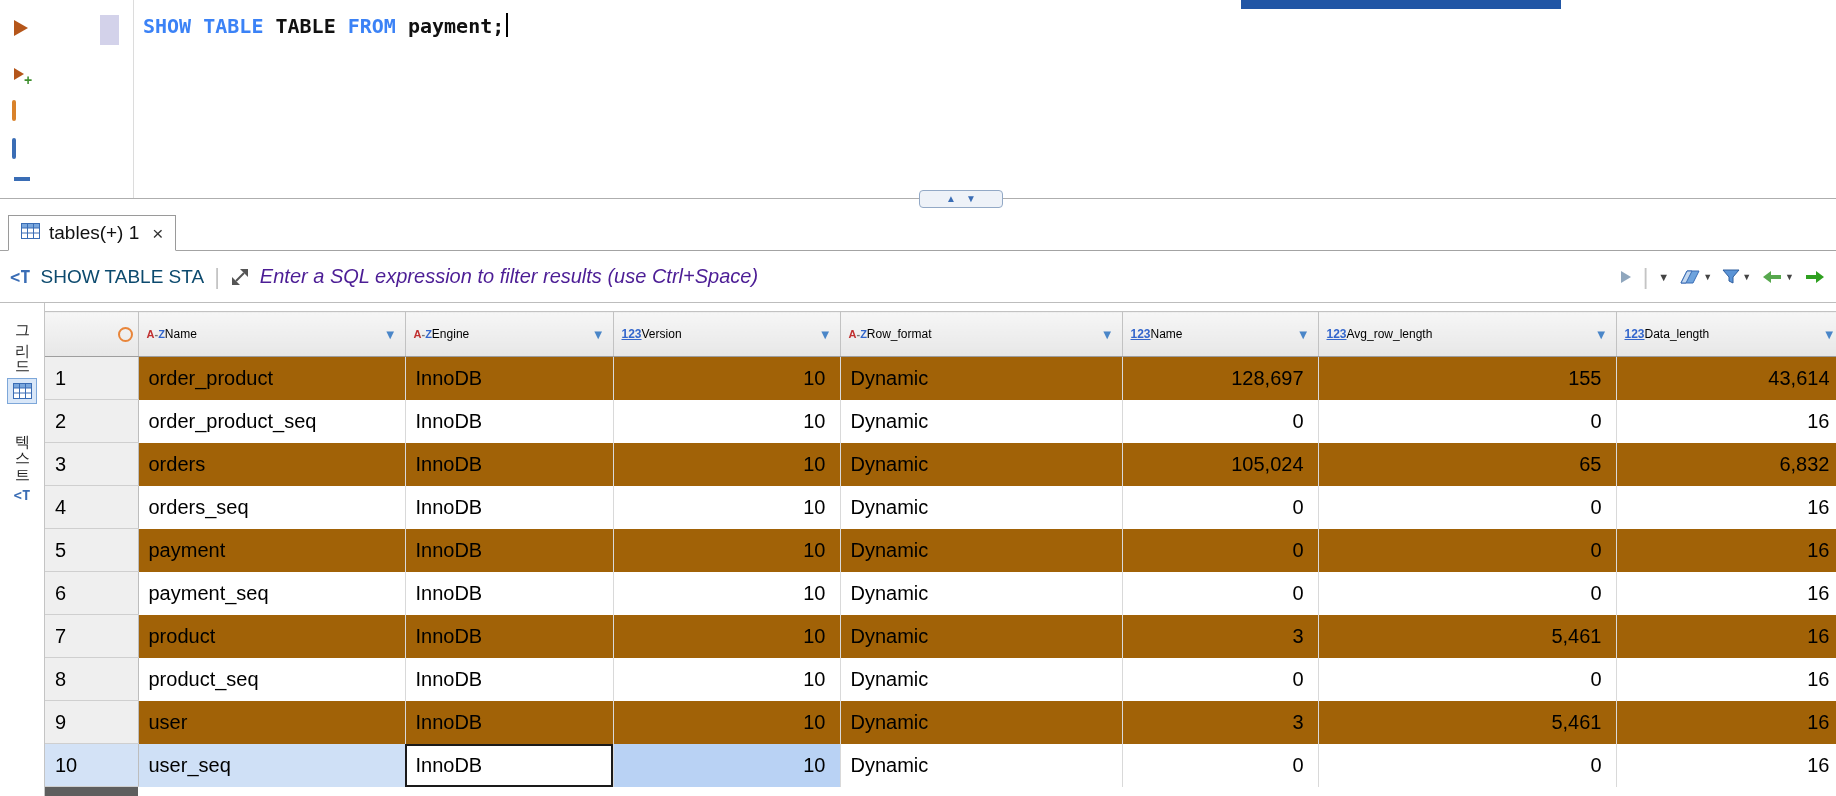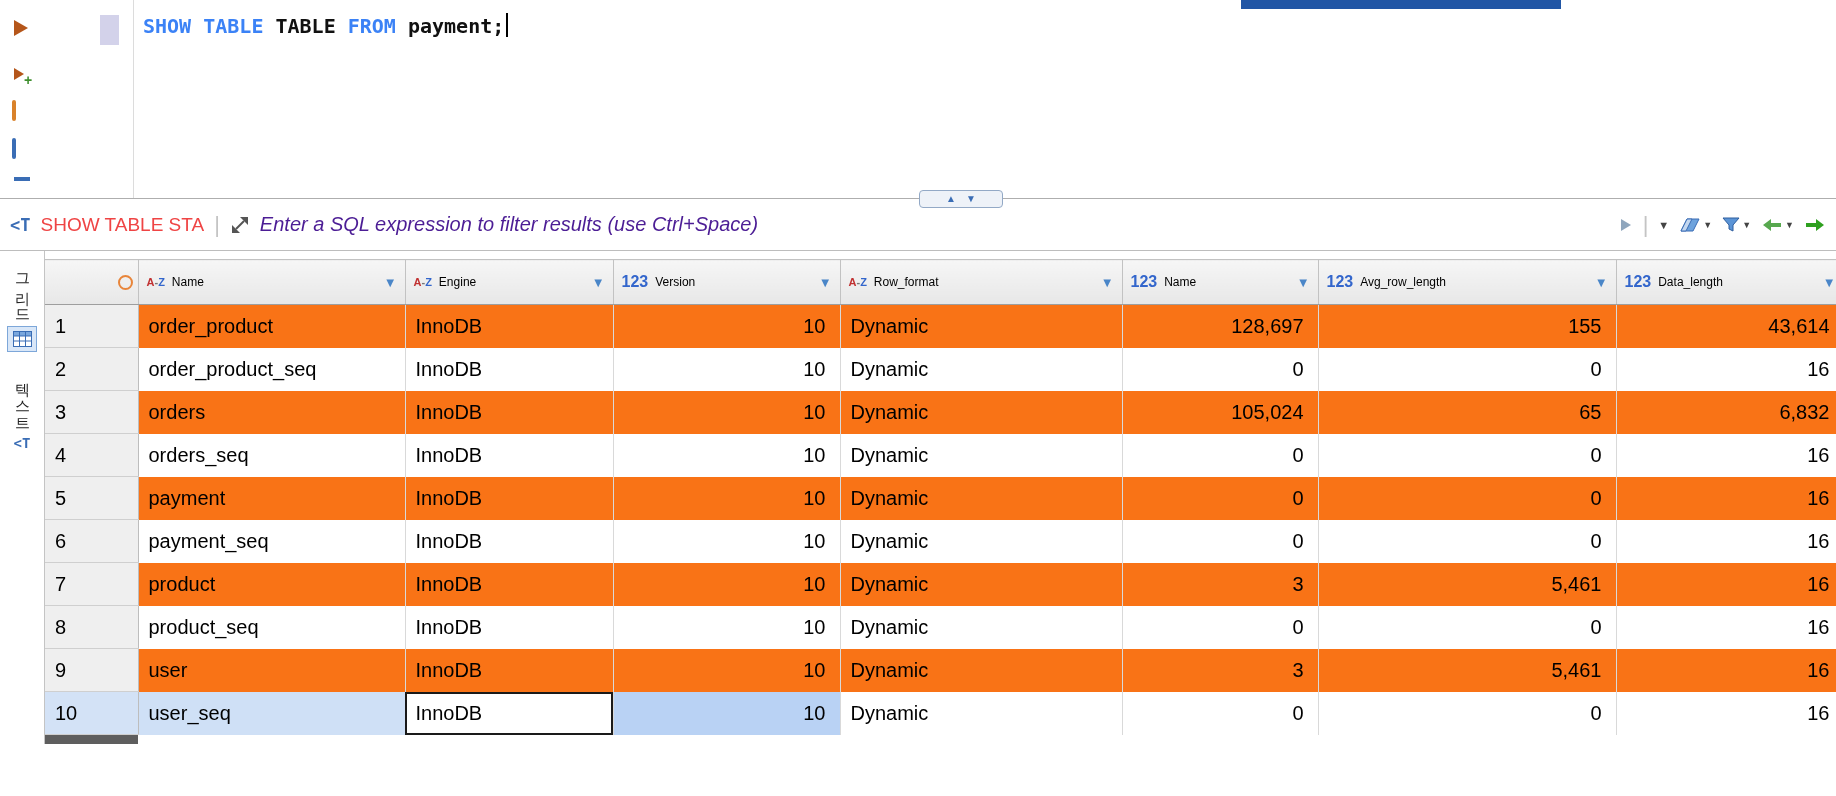--- a/index.html
+++ b/index.html
@@ -30,21 +30,21 @@
   .splitter-handle .tri { color:#3a6db5; font-size:10px; line-height:1; }
 
   
   .tabbar { height:52px; background:#fff; border-bottom:1px solid #a3a3a3; display:flex; align-items:flex-end; padding-left:8px; }
   .tab { position:relative; top:1px; display:flex; align-items:center; gap:9px; height:36px; padding:0 12px; background:#fff; border:1px solid #9a9a9a; border-bottom:1px solid #fff; font-size:19px; color:#111; }
   .tab-close { color:#333; font-size:19px; margin-left:4px; line-height:1; }
 
   
   .filterbar { height:52px; display:flex; align-items:center; gap:10px; padding:0 10px; border-bottom:1px solid #bdbdbd; background:#fff; }
   .sql-filter-glyph { color:#3a6db5; font-family:"DejaVu Sans Mono", monospace; font-weight:bold; font-size:17px; }
-  .query-text { color:#ef4444; font-size:19px; white-space:nowrap; max-width:218px; overflow:hidden; }
+  .query-text { color:#0c4a6e; font-size:19px; white-space:nowrap; max-width:218px; overflow:hidden; }
   .vsep { color:#c4c4c4; font-size:22px; font-weight:300; }
   .filter-input { flex:1; font-style:italic; color:#4c1d95; font-size:20px; white-space:nowrap; overflow:hidden; }
   .fb-icon { display:flex; align-items:center; gap:2px; }
   .dd { color:#444; font-size:11px; }
   .dd.small { font-size:9px; }
 
   
   .results-body { display:flex; height:493px; background:#fff; }
   .side-strip { width:45px; border-right:1px solid #c4c4c4; display:flex; flex-direction:column; align-items:center; padding-top:12px; gap:20px; background:#fff; }
   .vtab { display:flex; flex-direction:column; align-items:center; gap:9px; }
@@ -52,30 +52,30 @@
   .vicon-box { width:30px; height:26px; border:1px solid #7da7d9; background:#d9e7f8; display:flex; align-items:center; justify-content:center; }
   .vicon-text { color:#3a6db5; font-family:"DejaVu Sans Mono", monospace; font-weight:bold; font-size:14px; }
 
   .grid-wrap { flex:1; overflow:hidden; padding-top:8px; }
   table.grid { border-collapse:collapse; table-layout:fixed; width:1799px; font-size:20px; color:#000; }
   .grid th, .grid td { height:43px; overflow:hidden; white-space:nowrap; }
   .grid tr.headerrow th { height:45px; }
   th.corner, .hcell { background:linear-gradient(#f6f6f6,#e7e7e7); border-top:1px solid #c2c2c2; border-right:1px solid #c2c2c2; border-bottom:1px solid #9e9e9e; font-weight:normal; text-align:left; }
   .cwrap { display:flex; justify-content:flex-end; align-items:center; padding-right:5px; }
   .circle { width:15px; height:15px; border:2px solid #e8853a; border-radius:50%; }
-  .hwrap { display:flex; align-items:center; gap:7px; padding:0 8px; }
+  .hwrap { display:flex; align-items:center; padding:0 8px; }
   .hname { font-size:12px; }
   .type-icon { font-size:11px; font-weight:bold; white-space:nowrap; }
   .az-a { color:#c03030; } .az-dash { color:#777; } .az-z { color:#3366cc; }
-  .t123 { color:#3366cc; font-size:16px; }
+  .t123 { color:#3366cc; font-size:12px;text-decoration:underline; }
   .sort-arrow { margin-left:auto; color:#4a86c8; font-size:13px; }
 
   tbody th.rownum { background:#efefef; border-right:1px solid #bdbdbd; border-bottom:1px solid #cfcfcf; font-weight:normal; text-align:left; padding-left:10px; font-size:20px; }
   tbody td { border-right:1px solid #d9d9d9; background:#fff; }
-  tr.alt td { background:#f97316;margin-top:46px; }
+  tr.alt td { background:#a16207;margin-top:46px; }
   td.txt { padding-left:10px; text-align:left; }
   td.num { text-align:right; padding-right:14px; }
   td.sel-a { background:#cfe0f6 !important; }
   td.sel-b { background:#b9d2f4 !important; }
   td.sel-focus { background:#fff !important; outline:2px solid #1a1a1a; outline-offset:-2px; }
   th.sel-rowhead { background:#d3e2f6 !important; }
   .partial-row { width:93px; height:10px; background:#5e5e5e; }
 </style>
 </head>
 <body>
@@ -106,20 +106,35 @@
     <div class="top-blue-bar"></div>
 
     <div class="sql-line" id="sql-line"><span class="kw">SHOW</span><span class="pl"> </span><span class="kw">TABLE</span><span class="pl"> TABLE </span><span class="kw">FROM</span><span class="pl"> payment;</span><span class="caret"></span></div>
   </div>
 
   <div class="splitter-handle">
     <span class="tri">▲</span>
     <span class="tri">▼</span>
   </div>
 
+  <div class="tabbar">
+    <div class="tab">
+      <span>
+        <svg width="19" height="16" viewBox="0 0 19 16">
+            <rect x="0.5" y="0.5" width="18" height="15" fill="#fff" stroke="#3a6db5"></rect>
+            <rect x="0.5" y="0.5" width="18" height="4.5" fill="#7aa7dd" stroke="#3a6db5"></rect>
+            <line x1="6.5" y1="0" x2="6.5" y2="16" stroke="#3a6db5"></line>
+            <line x1="12.5" y1="0" x2="12.5" y2="16" stroke="#3a6db5"></line>
+            <line x1="0" y1="10" x2="19" y2="10" stroke="#3a6db5"></line>
+          </svg>
+      </span>
+      <span>tables(+) 1</span>
+      <span class="tab-close">×</span>
+    </div>
+  </div>
 
   <div class="filterbar">
     <span class="sql-filter-glyph">&lt;T</span>
     <span class="query-text">SHOW TABLE STA</span>
     <span class="vsep">|</span>
     <span class="fb-icon">
       <svg width="20" height="20" viewBox="0 0 20 20">
           <line x1="6" y1="14" x2="14" y2="6" stroke="#555" stroke-width="2"></line>
           <polygon points="2,18 2,10 10,18" fill="#555"></polygon>
           <polygon points="18,2 10,2 18,10" fill="#555"></polygon>

